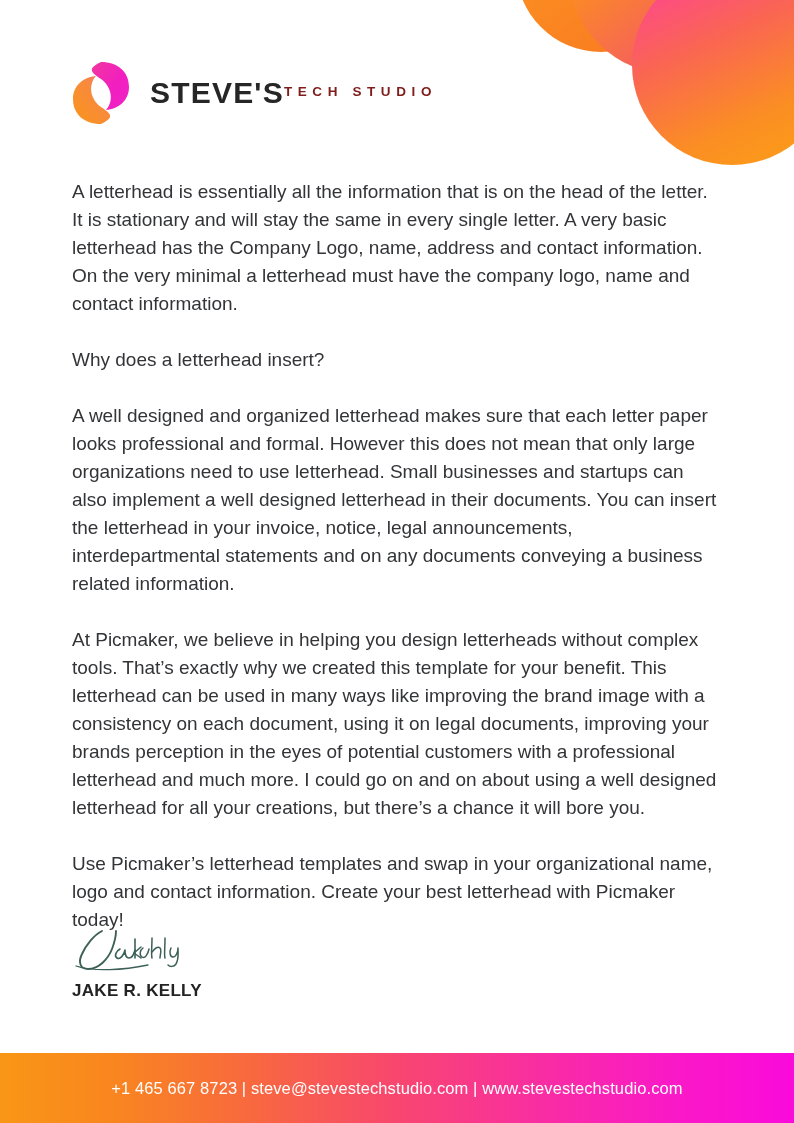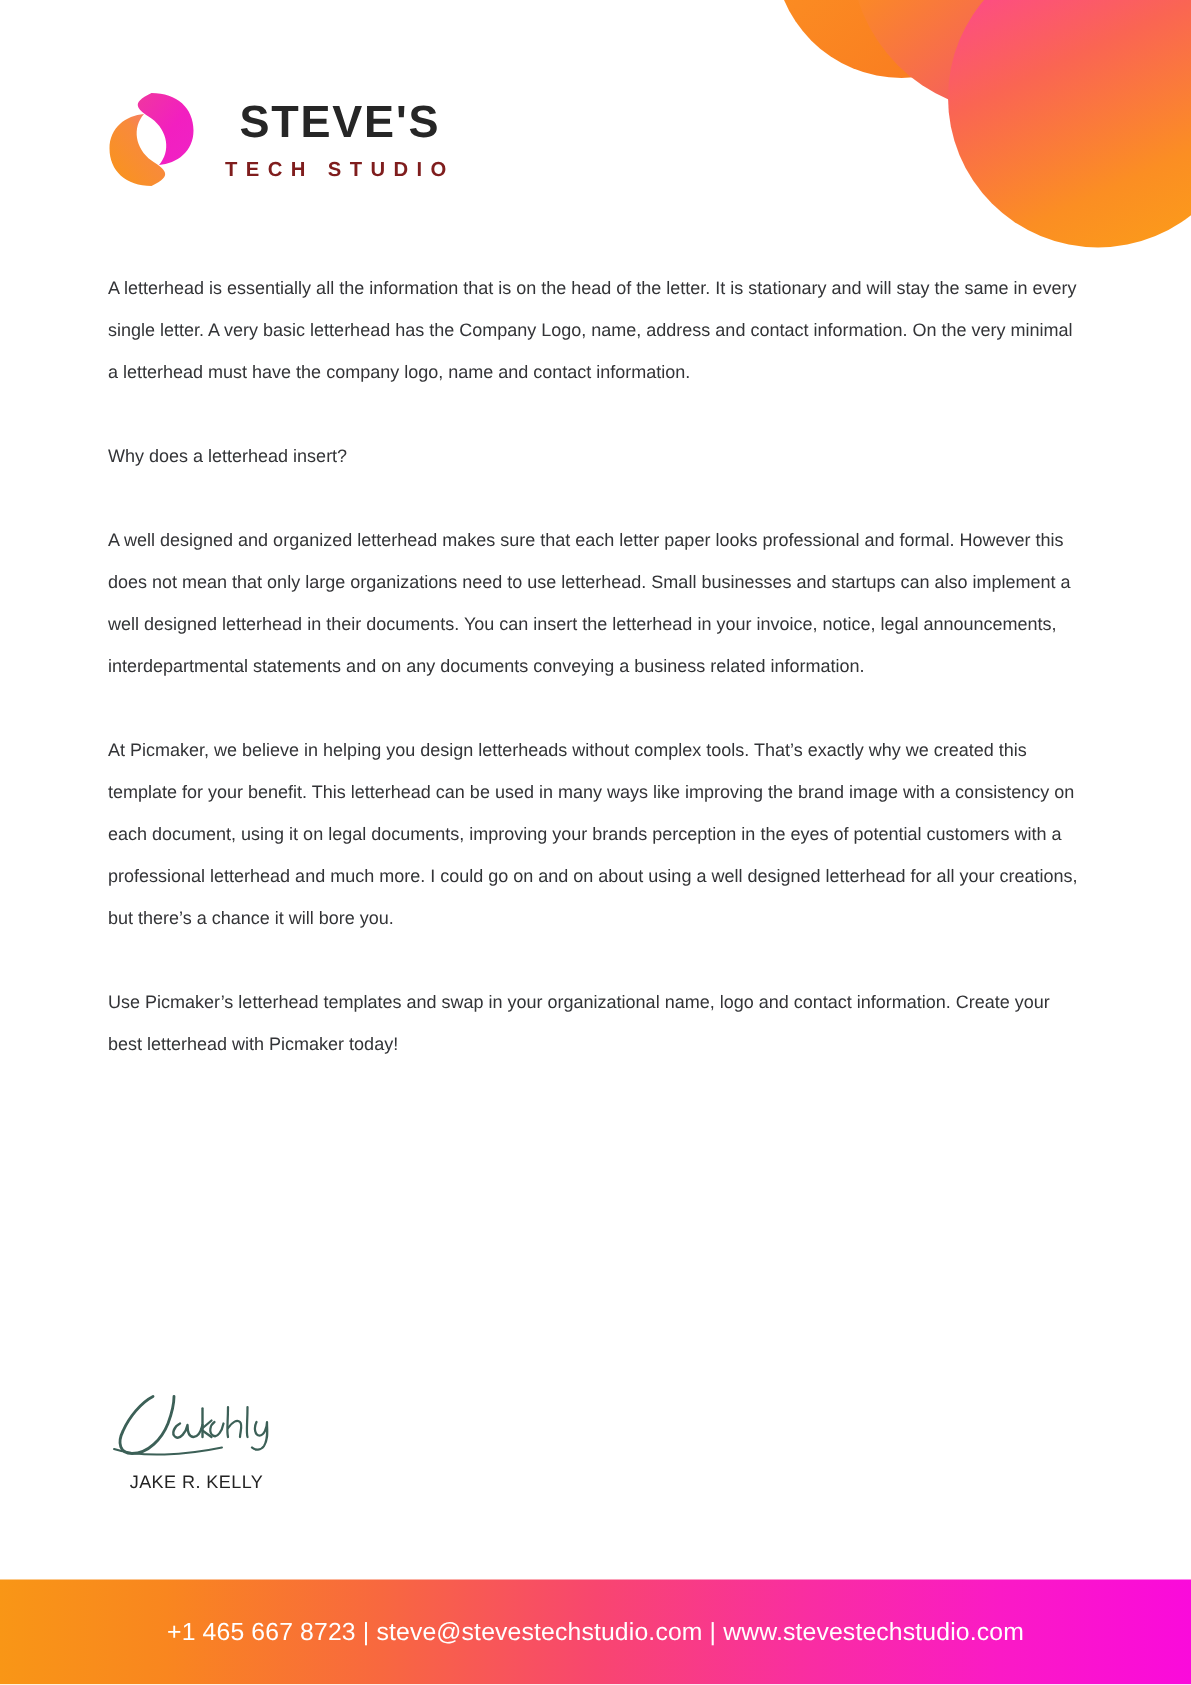--- a/index.html
+++ b/index.html
@@ -75,23 +75,22 @@
     align-items: center;
   }
   .logo-mark {
     width: 62px;
     height: 72px;
     flex: 0 0 auto;
   }
   .logo-text {
     margin-left: 18px;
     display: flex;
-    flex-direction: column;
+    flex-direction: row;
     justify-content: center;
-    align-items: center;
   }
   .brand-name {
     font-family: "Liberation Sans", sans-serif;
     font-size: 30px;
     font-weight: bold;
     letter-spacing: 1.2px;
     color: #262626;
     line-height: 1.05;
   }
   .brand-tagline {
@@ -105,47 +104,46 @@
 
   
   .letter-body {
     position: absolute;
     left: 72px;
     top: 178px;
     width: 650px;
   }
   .para {
     font-family: "Liberation Sans", sans-serif;
-    font-size: 12px;
+    font-size: 19px;
     line-height: 28px;
     color: #333437;
     margin: 0 0 28px 0;
     text-align: left;
   }
   .para:last-child { margin-bottom: 12px; }
 
   
   .signature-block {
     position: absolute;
     left: 72px;
     top: 925px;
   }
   .signature-mark {
     width: 118px;
     height: 50px;
     display: block;
   }
   .signature-name {
     font-family: "Liberation Sans", sans-serif;
-    font-size: 12px;
-    font-weight: normal;
+    font-size: 17px;
+    font-weight: bold;
     letter-spacing: 0.3px;
     color: #232323;
     margin-top: 6px;
-    text-align: center;
   }
 
   
   .footer-bar {
     position: absolute;
     left: 0;
     right: 0;
     bottom: 0;
     height: 70px;
     background: linear-gradient(90deg, #F99616 0%, #F9861F 14%, #F8683F 32%, #F8466F 50%, #F92DA2 68%, #FA1AC6 84%, #FA0ADB 100%);

